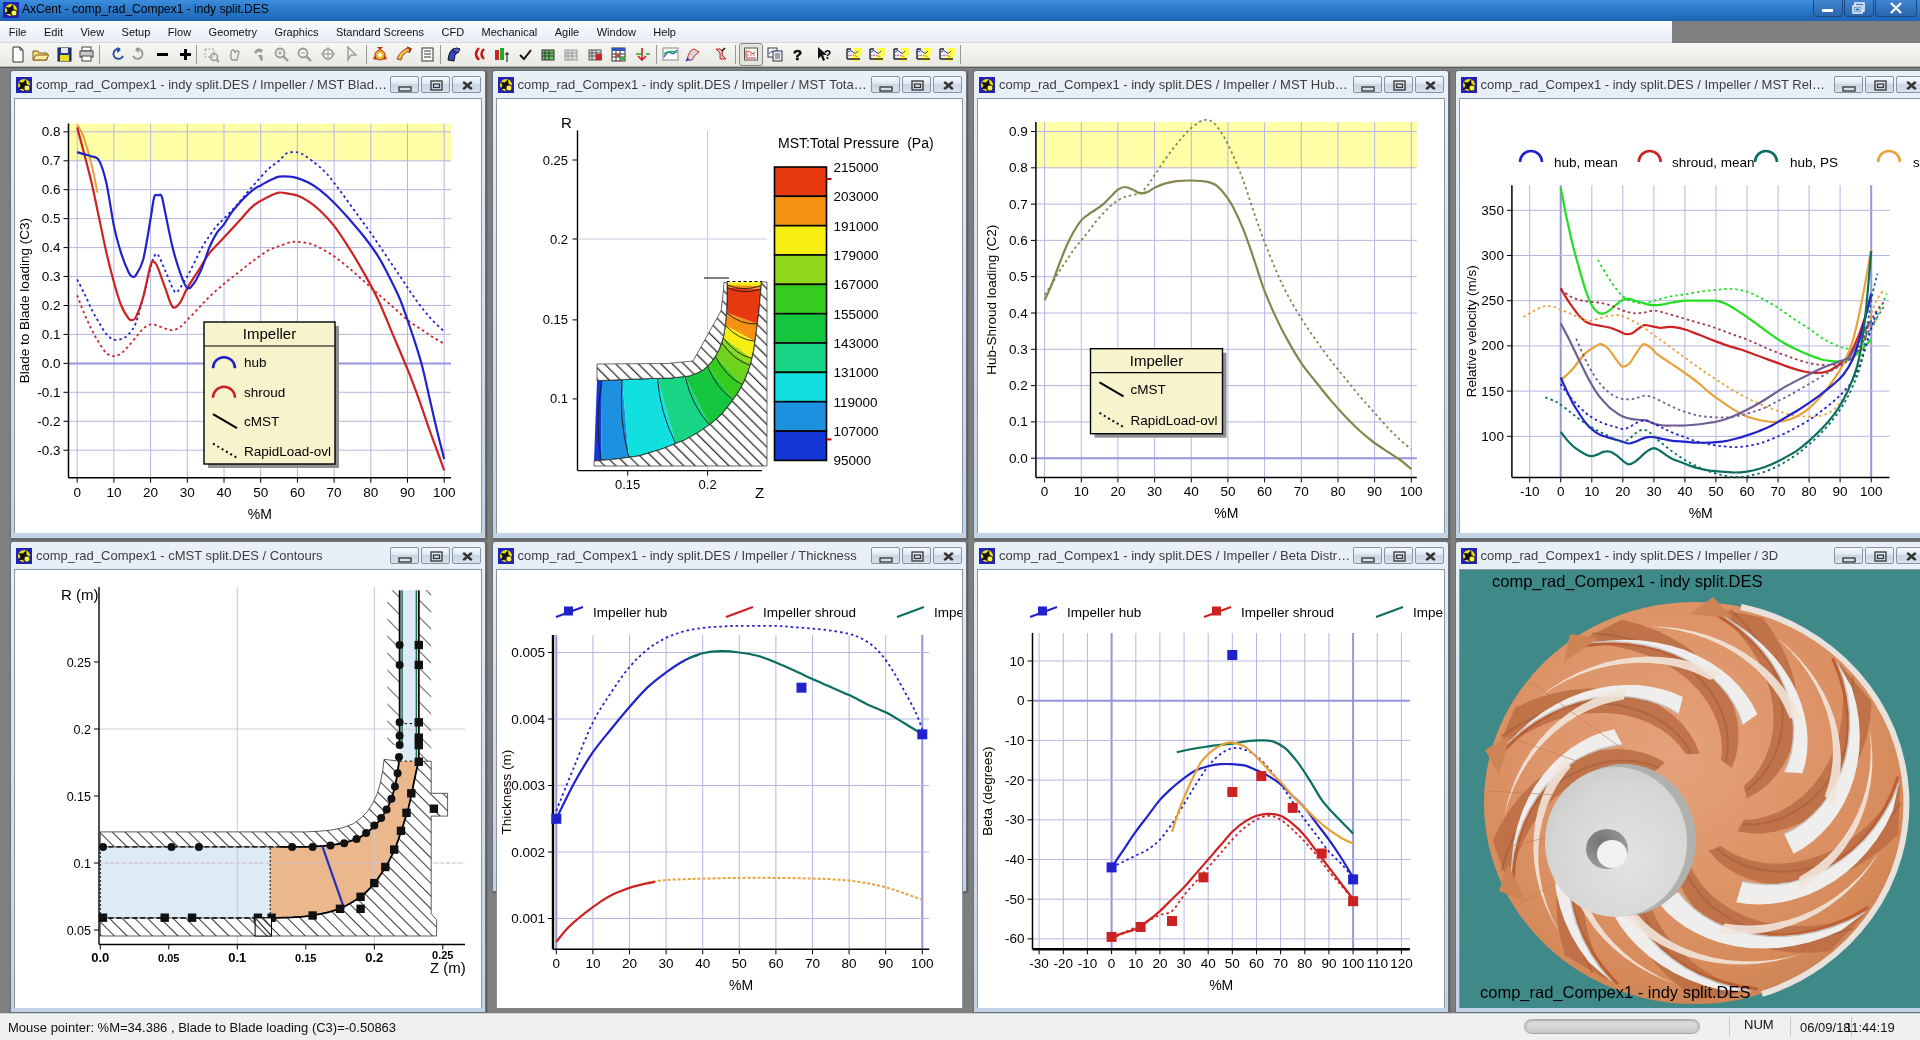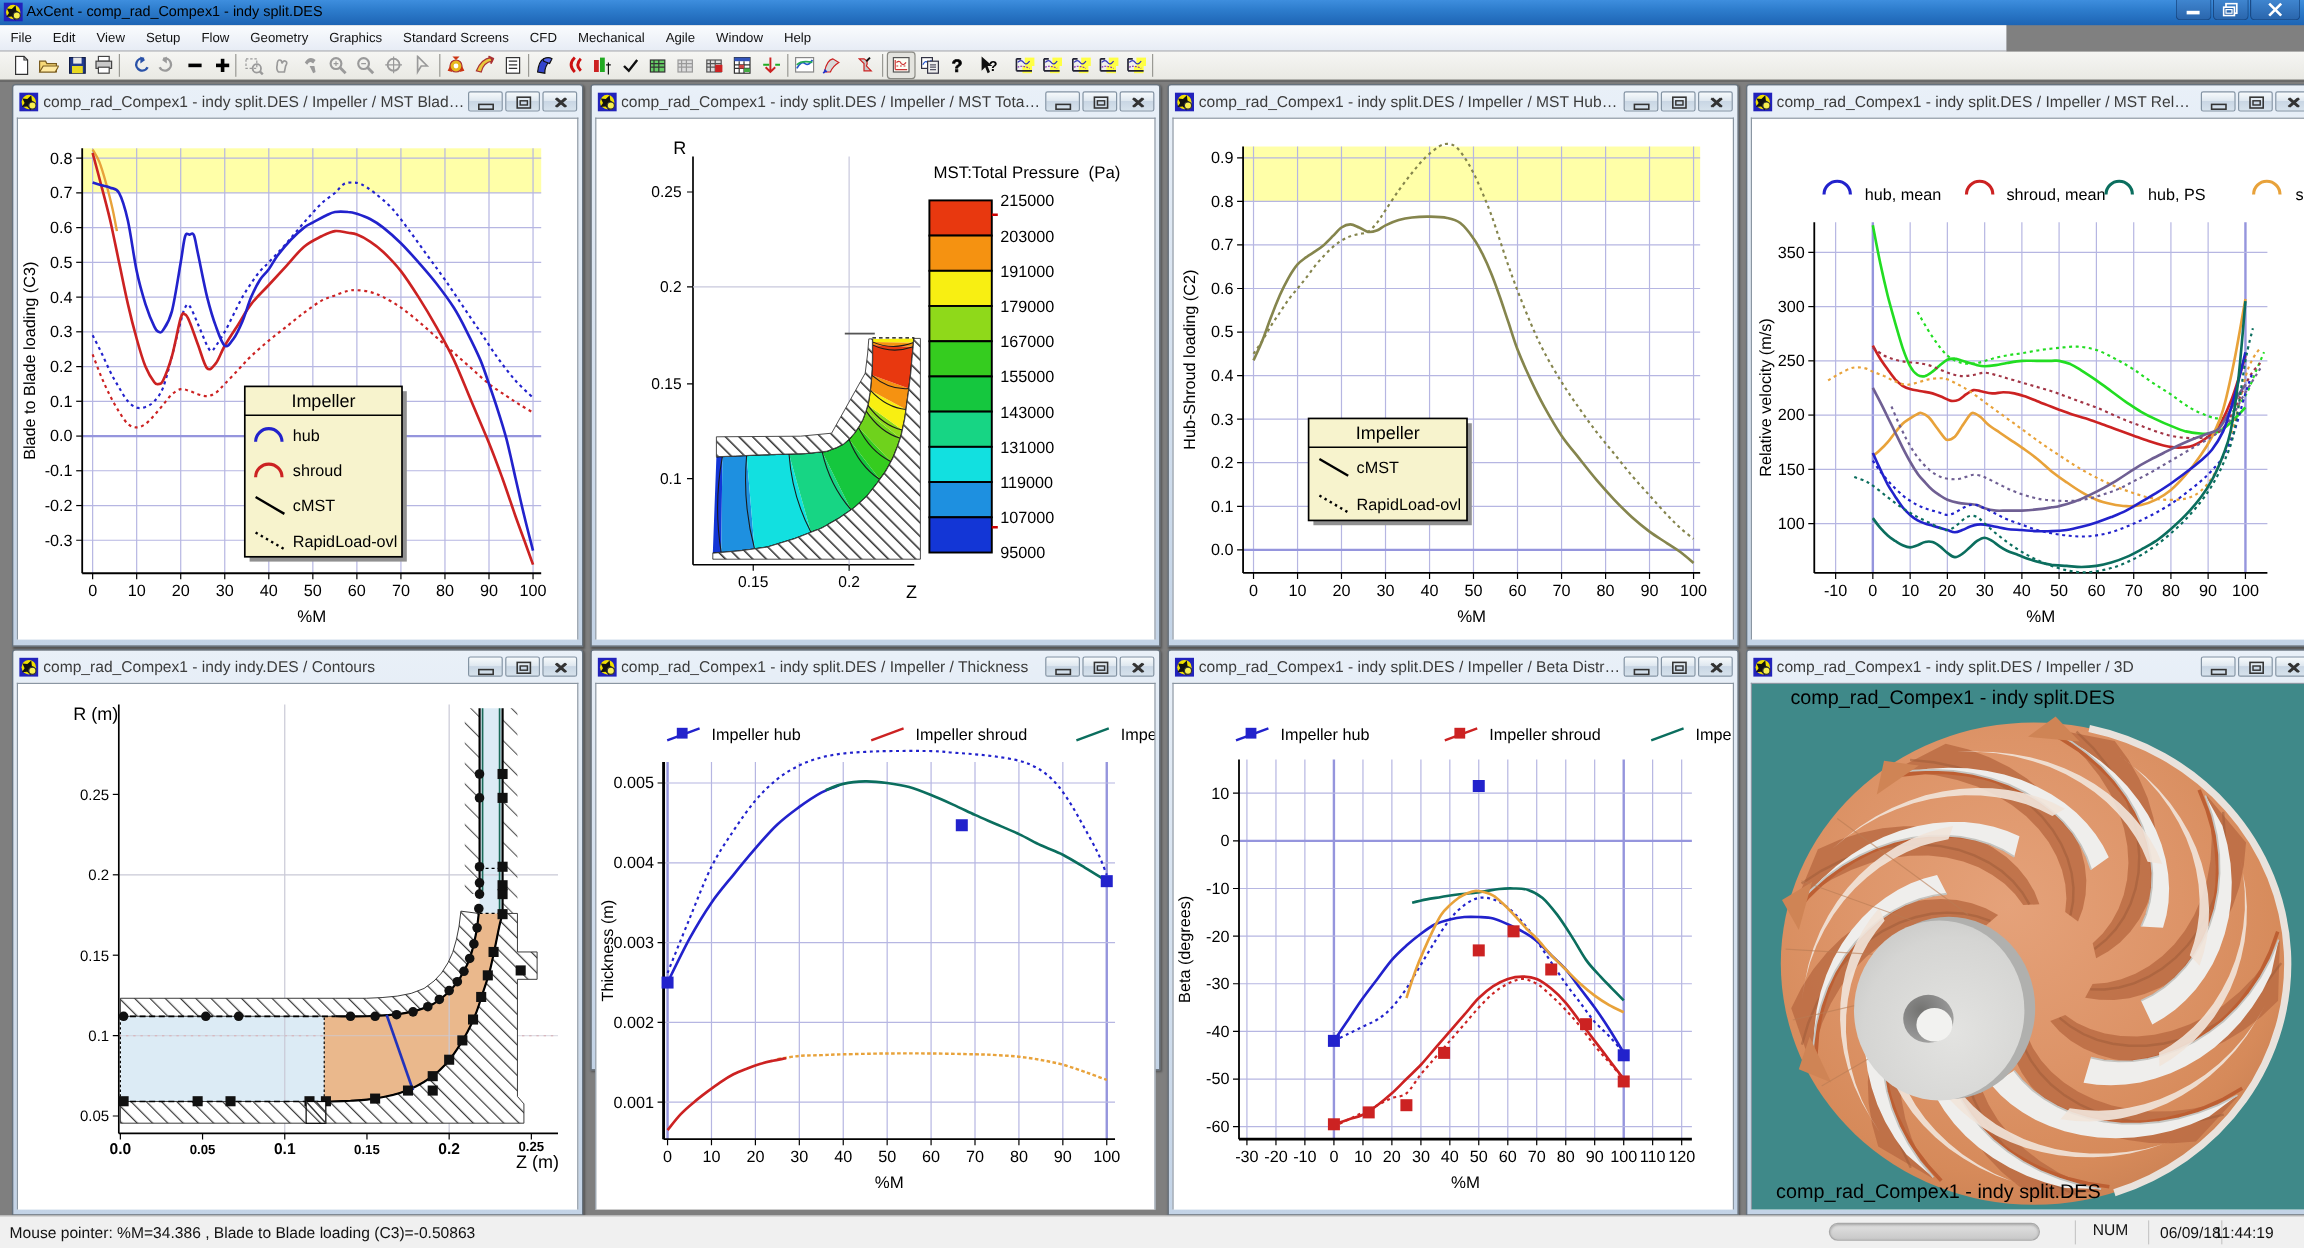--- a/index.html
+++ b/index.html
@@ -688,21 +688,21 @@
         </svg></div>
     </div>
     <div class="win" style="left:10px;top:473px;width:475.5px;height:472px">
       <div class="wtitle">
         <svg width="16" height="16" style="margin:0 4px 0 5px;flex:none">
           <rect width="16" height="16" fill="#2222bb"></rect>
           <circle cx="8" cy="8" r="6" fill="#f0e000"></circle>
           <path d="M8,2 l2,4 4,1 -3,3 1,4 -4,-2 -4,2 1,-4 -3,-3 4,-1 z" fill="#111" transform="rotate(20 8 8)"></path>
           <circle cx="11" cy="11" r="3" fill="#f8f050" stroke="#333"></circle>
         </svg>
-        <span class="wtext">comp_rad_Compex1 - indy indy.DES / Contours</span>
+        <span class="wtext">comp_rad_Compex1 - cMST split.DES / Contours</span>
         <div class="wbtns">
           <div class="wbtn"><svg width="29" height="17">
               <rect x="8" y="10" width="12" height="4" fill="none" stroke="#333" stroke-width="1.3"></rect>
             </svg></div>
           <div class="wbtn"><svg width="29" height="17">
               <rect x="9" y="4" width="11" height="9" fill="none" stroke="#333" stroke-width="1.3"></rect>
               <rect x="11.5" y="7" width="6" height="3.5" fill="none" stroke="#333" stroke-width="1.2"></rect>
             </svg></div>
           <div class="wbtn"><svg width="29" height="17">
               <path d="M10,5 l8,7 m0,-7 l-8,7" stroke="#333" stroke-width="1.8"></path>

